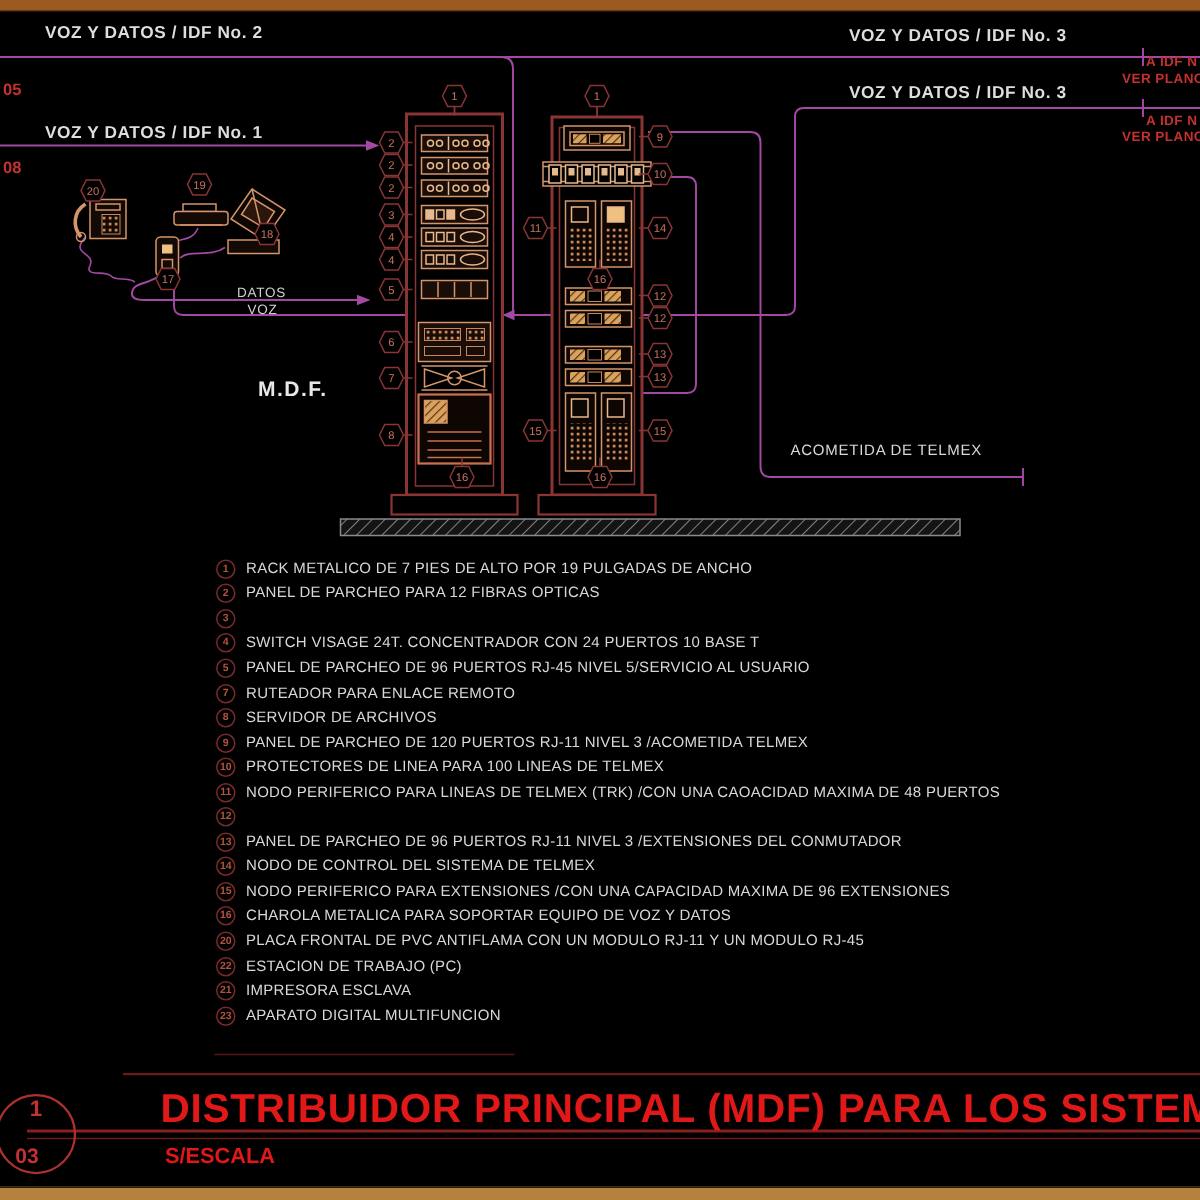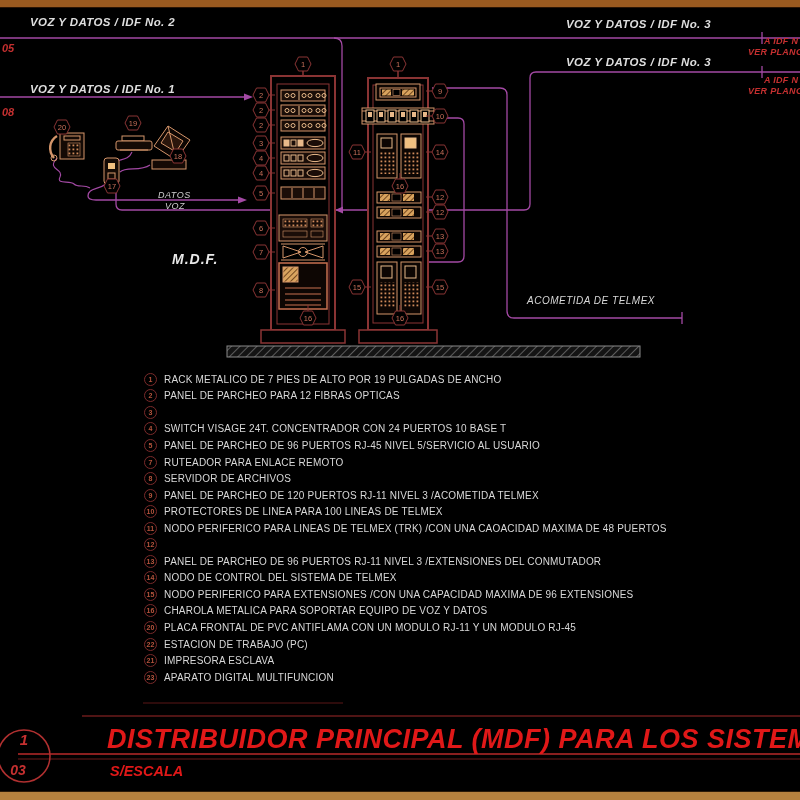--- a/index.html
+++ b/index.html
@@ -1,21 +1,21 @@
 <!DOCTYPE html>
 <html><head>
 <meta charset="utf-8">
 <style>
   html,body{margin:0;padding:0;background:#222;}
   .stage{position:relative;width:800px;height:800px;background:#000;overflow:hidden;
          font-family:"Liberation Sans",sans-serif;}
   .bar-top{position:absolute;left:0;top:0;width:800px;height:7px;background:#9a5a20;border-bottom:1px solid #2a1505;}
   .bar-bottom{position:absolute;left:0;top:791px;width:800px;height:9px;background:#b5813e;border-top:1px solid #2a1a08;}
   svg{position:absolute;left:0;top:0;}
-  .lab{position:absolute;white-space:nowrap;font-style:italic;}
+  .lab{position:absolute;white-space:nowrap;}
   .idf-label{font-size:11.5px;font-weight:700;color:#dedede;letter-spacing:.4px;}
   .red-note{font-size:9px;font-weight:700;color:#c53030;letter-spacing:.3px;}
   .edge-ref{font-size:11px;font-weight:700;color:#c53030;}
   .wire-label{font-size:9px;color:#cfcfcf;letter-spacing:.5px;}
   .mdf-label{font-size:14px;font-weight:700;color:#e8e8e8;letter-spacing:1px;}
   .acometida{font-size:10px;color:#d8d8d8;letter-spacing:.5px;}
   .legend{position:absolute;left:144px;top:371px;width:655px;}
   .leg-row{height:16.55px;display:flex;align-items:center;gap:7px;}
   .leg-marker{flex:0 0 auto;width:11px;height:11px;border:1px solid #7a2a2a;border-radius:50%;
               color:#b5543c;font-size:7px;font-weight:700;display:flex;align-items:center;justify-content:center;}
@@ -405,21 +405,21 @@
   <div class="lab idf-label" style="left:30px;top:16px;">VOZ Y DATOS / IDF No. 2</div>
   <div class="lab idf-label" style="left:30px;top:83px;">VOZ Y DATOS / IDF No. 1</div>
   <div class="lab idf-label" style="left:566px;top:18px;">VOZ Y DATOS / IDF No. 3</div>
   <div class="lab idf-label" style="left:566px;top:56px;">VOZ Y DATOS / IDF No. 3</div>
 
   <div class="lab red-note" style="left:764px;top:36px;">A IDF N</div>
   <div class="lab red-note" style="left:748px;top:47px;">VER PLANO</div>
   <div class="lab red-note" style="left:764px;top:75px;">A IDF N</div>
   <div class="lab red-note" style="left:748px;top:86px;">VER PLANO</div>
 
-  <div class="lab edge-ref" style="left:2px;top:42px;">05</div>
+  <div class="lab edge-ref" style="left:2px;top:54px;">05</div>
   <div class="lab edge-ref" style="left:2px;top:106px;">08</div>
 
   <div class="lab wire-label" style="left:158px;top:190px;">DATOS</div>
   <div class="lab wire-label" style="left:165px;top:201px;">VOZ</div>
   <div class="lab mdf-label" style="left:172px;top:251px;">M.D.F.</div>
   <div class="lab acometida" style="left:527px;top:295px;">ACOMETIDA DE TELMEX</div>
 
   <div class="legend">
     <div class="leg-row">
       <span class="leg-marker">1</span>

